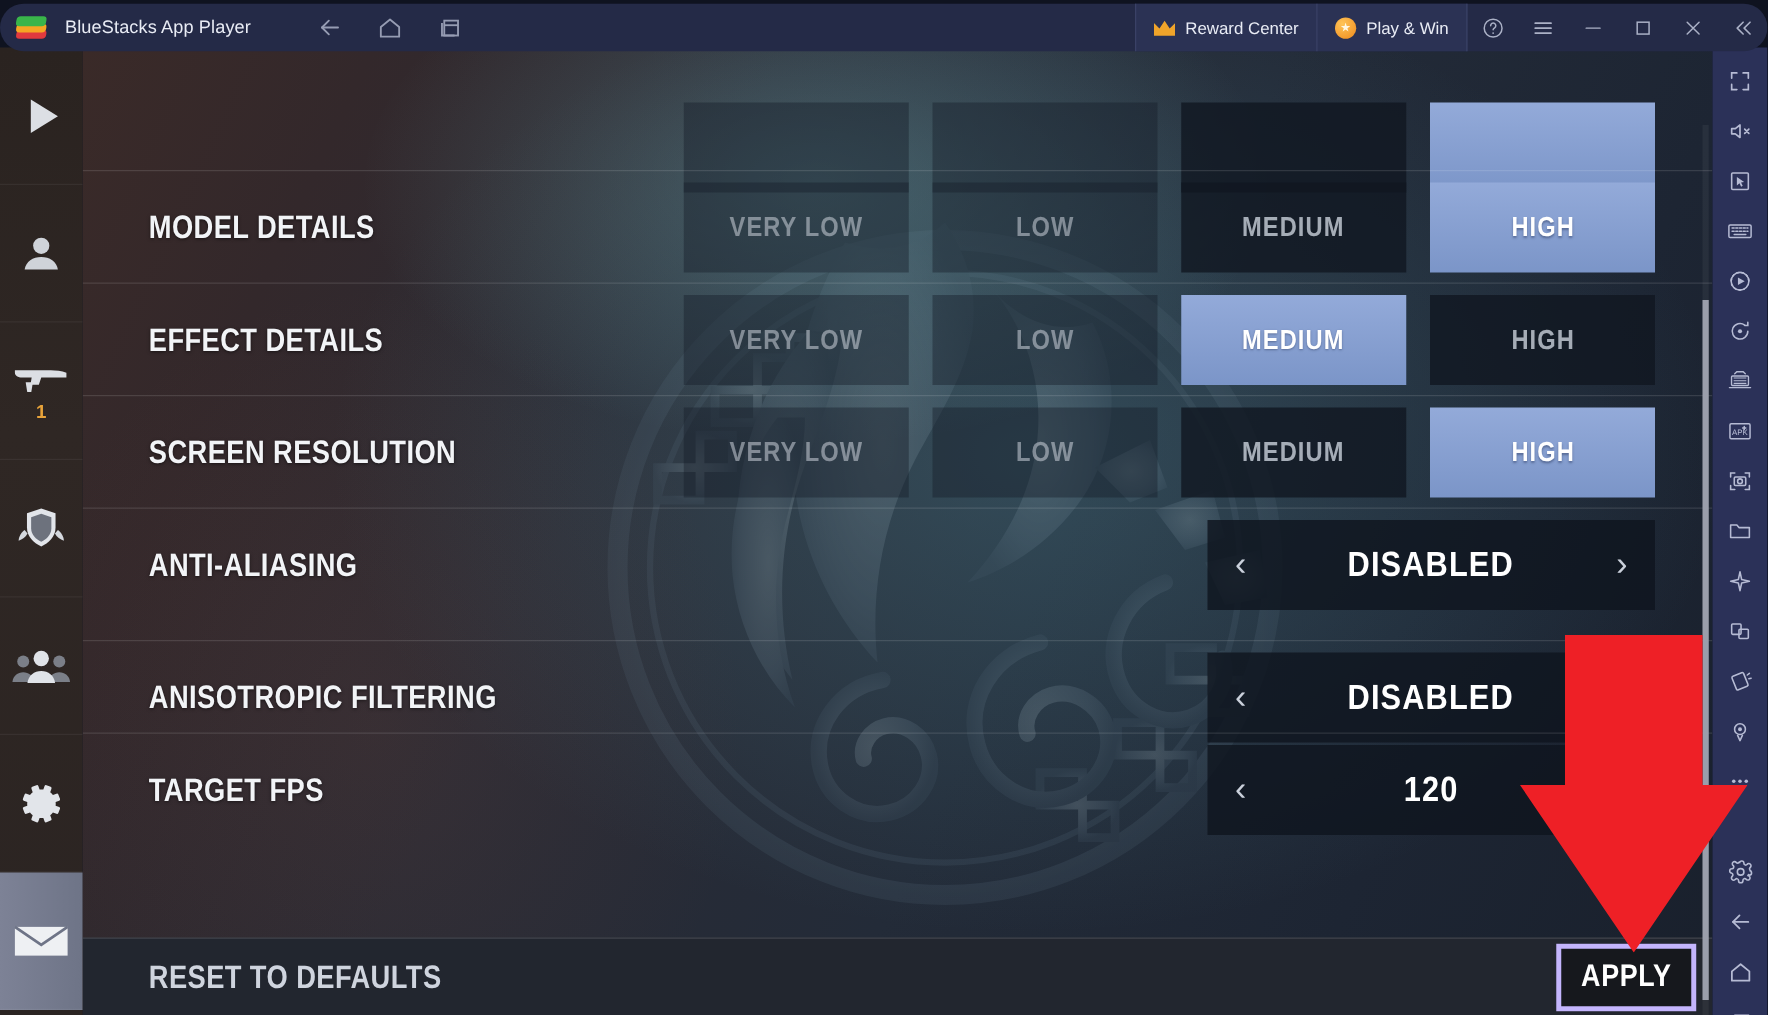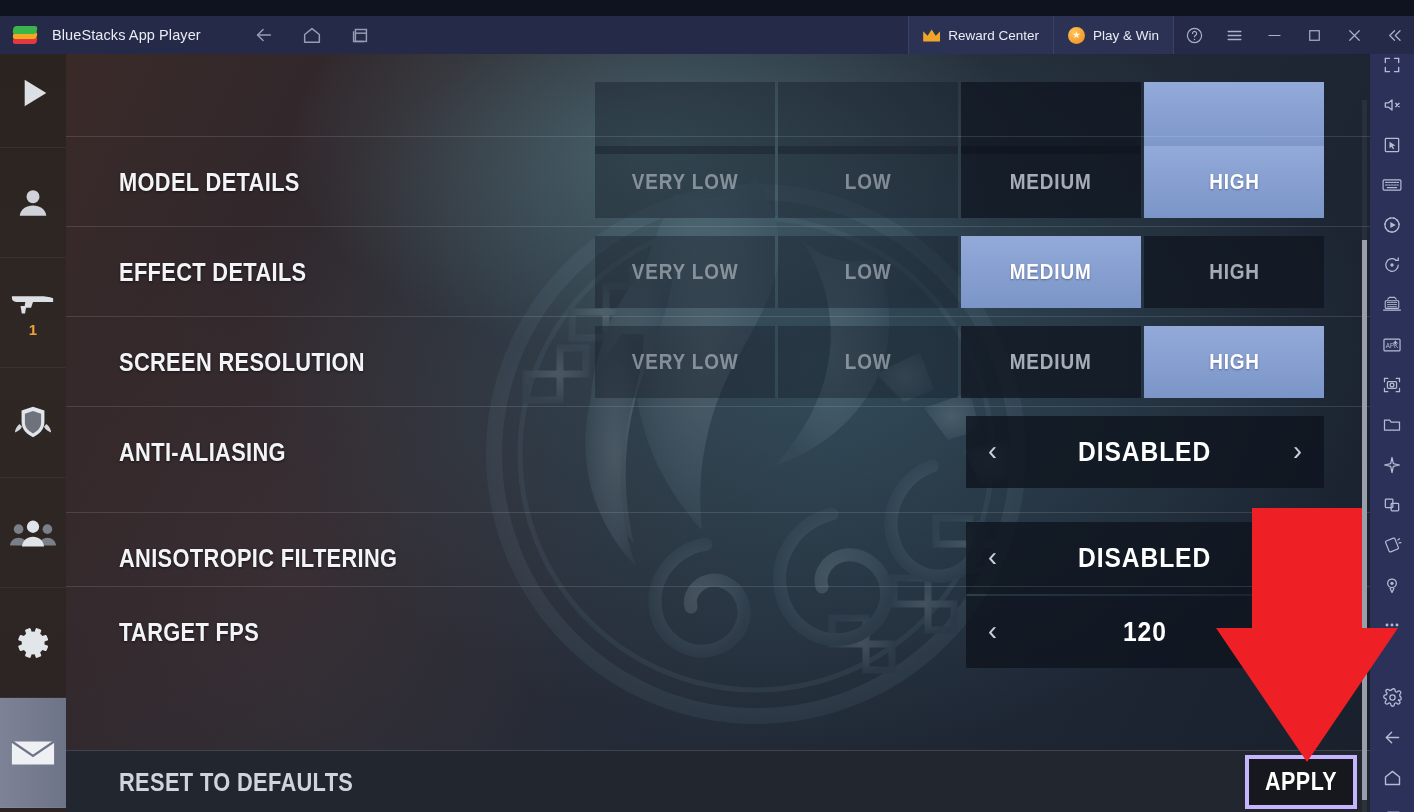--- a/index.html
+++ b/index.html
@@ -6,24 +6,25 @@
   html,body {
     width:1414px; height:812px; overflow:hidden;
     background:#0f1320;
     font-family:"Liberation Sans", sans-serif;
     -webkit-font-smoothing:antialiased;
   }
   #app { position:relative; width:1414px; height:812px; }
 
   
   .titlebar{
-    position:absolute; left:0; top:16px; width:1414px; height:38px;
+    position:absolute; left:0; top:3px; width:1414px; height:38px;
     background:#242a47;
     display:flex; align-items:center;
     z-index:40;
+    border-radius:19px;
   }
   .bs-logo{ width:26px;height:26px; margin-left:12px; position:relative; flex:none;}
   .bs-logo i{ position:absolute; left:1px; border-radius:3px; display:block;}
   .bs-logo i:nth-child(1){ top:15px; width:24px;height:7px;background:#e03a3e; transform:skewX(-10deg);}
   .bs-logo i:nth-child(2){ top:10px; width:24px;height:7px;background:#f5a623; transform:skewX(-10deg);}
   .bs-logo i:nth-child(3){ top:4px;  width:24px;height:8px;background:#39b54a; transform:skewX(-10deg);}
   .tb-title{ color:#e9ecf5; font-size:14.5px; margin-left:14px; letter-spacing:.1px; white-space:nowrap;}
   .tb-navicons{ display:flex; align-items:center; gap:26px; margin-left:52px; }
   .tb-navicons .ic{ width:22px;height:22px; opacity:.72; display:flex;align-items:center;justify-content:center;}
   .tb-right{ margin-left:auto; display:flex; align-items:center; height:53px;}
@@ -117,21 +118,21 @@
   }
   .rlabel.stack{ transform:scaleX(.84); top:20px; }
   .rsub{
     position:absolute; left:53px; top:54px; transform:scaleX(.88); transform-origin:left center;
     color:#c2c7d2; font-size:17.5px; white-space:nowrap;
     font-family:"Liberation Sans Narrow","Liberation Sans",sans-serif; font-stretch:condensed;
   }
 
   
   .seg{ position:absolute; right:46px; top:50%; transform:translateY(-50%);
-     display:flex; gap:3px;margin-left:38px; }
+     display:flex; gap:19px;margin-left:38px; }
   .seg .opt{
     width:180px; height:72px; display:flex; align-items:center; justify-content:center;
     font-size:22px; letter-spacing:1px; font-weight:bold;
     font-family:"Liberation Sans Narrow","Liberation Sans",sans-serif; font-stretch:condensed;
     color:rgba(228,233,240,.48);
     background:rgba(22,29,40,.42);
   }
   .seg .opt span{ display:block; transform:scaleX(.86); }
   .seg .opt.dark{ background:rgba(16,22,32,.80); color:rgba(222,228,238,.72); }
   .seg .opt.on{ background:linear-gradient(180deg,#93aad9,#7b95c8); color:#ffffff;

